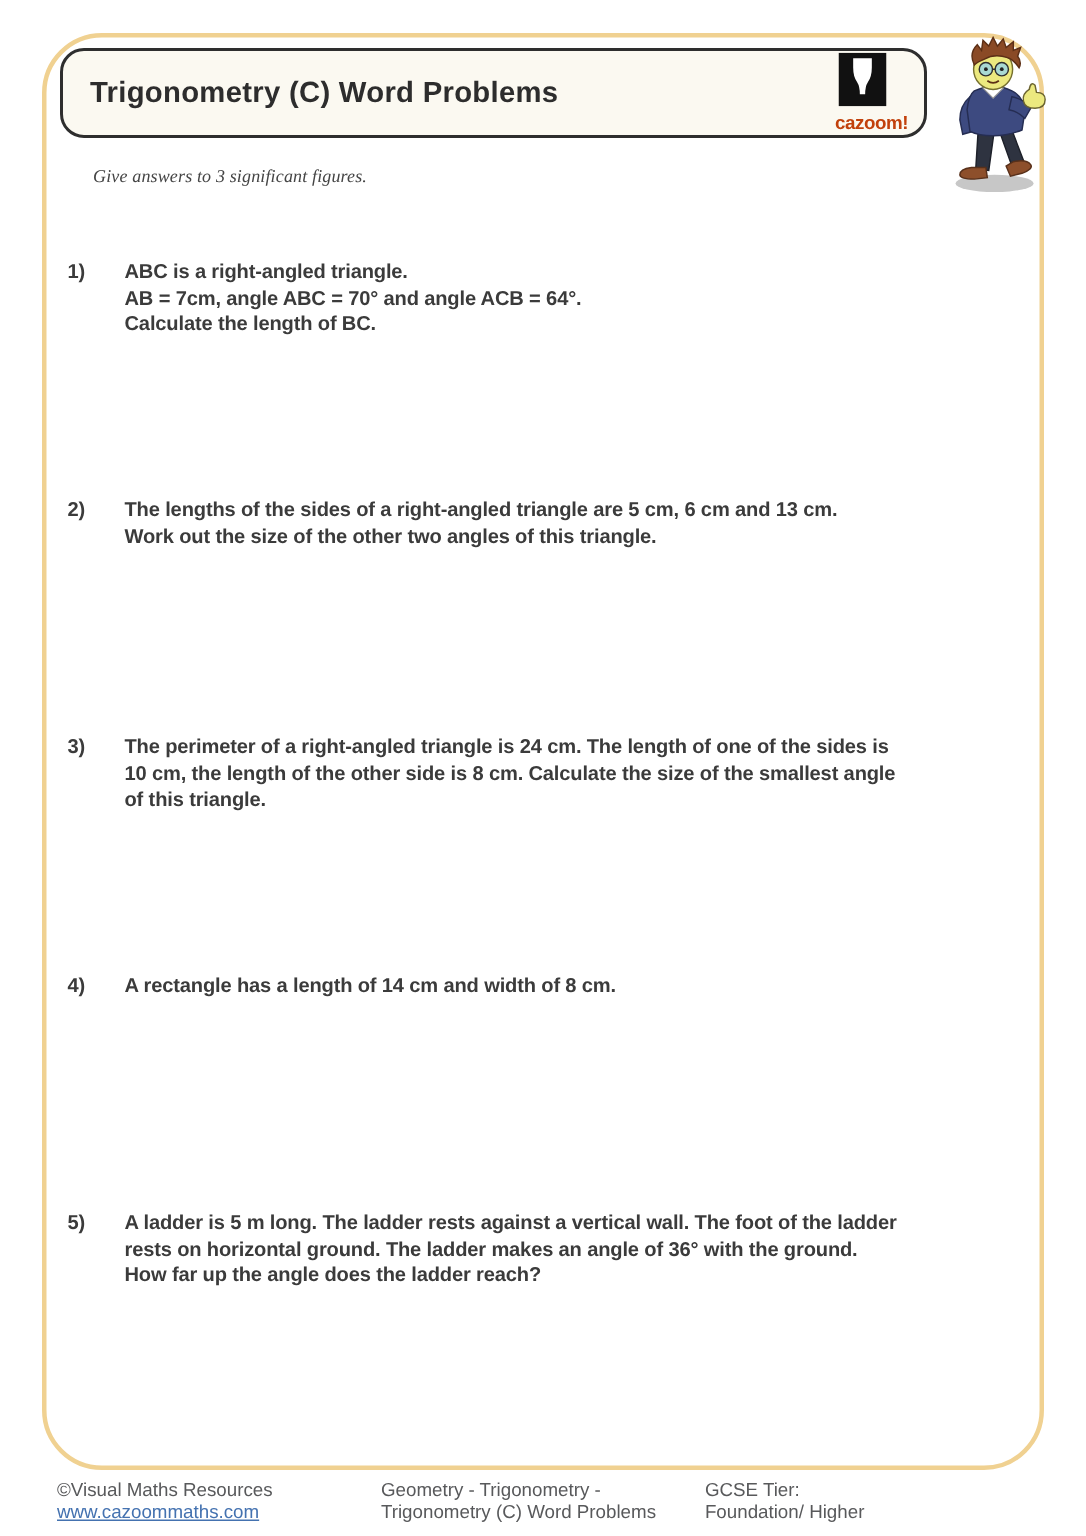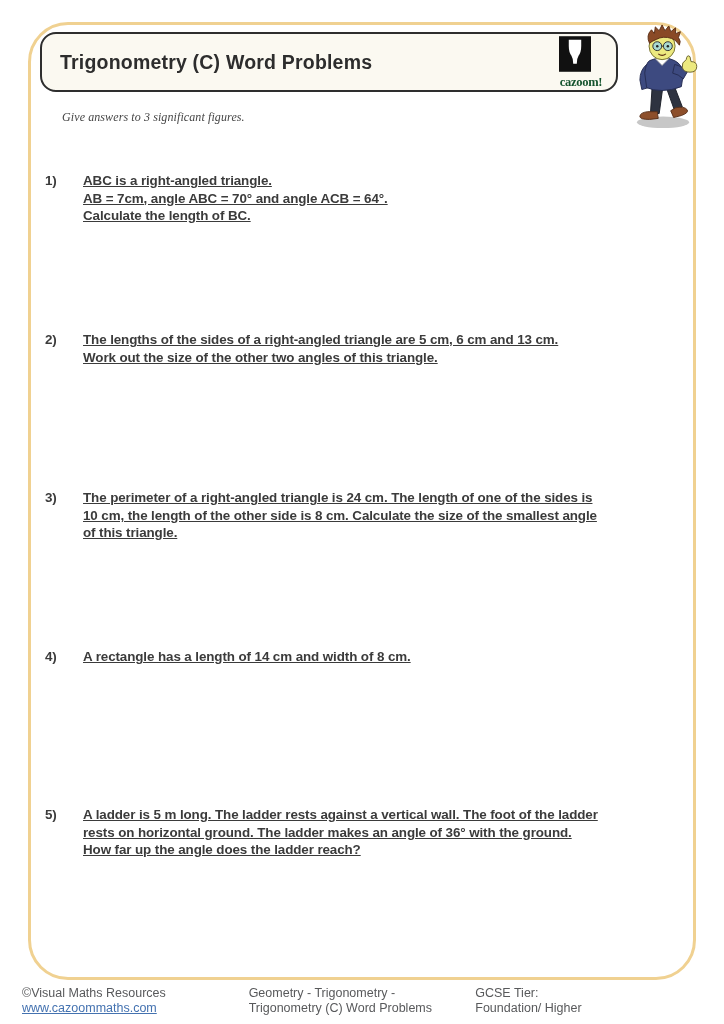--- a/index.html
+++ b/index.html
@@ -18,22 +18,22 @@
   }
   .page-title{
     flex:1; margin-left:18px; font-size:19.5px; font-weight:bold;
     color:#2d2d2d; letter-spacing:0.2px;
   }
   .logo{
     width:66px; margin-right:8px; display:flex; flex-direction:column;
     align-items:center; line-height:1;
   }
   .logo-text{
-    font-family:Liberation Serif, serif; font-weight:bold;
-    font-size:12.5px; color:#14532d; margin-top:1px; letter-spacing:-0.3px;margin-left:12px;
+    font-family:Liberation Sans, sans-serif; font-weight:bold;
+    font-size:12.5px; color:#c2410c; margin-top:1px; letter-spacing:-0.3px;margin-left:12px;
   }
 
   .mascot{ position:absolute; left:620px; top:24px; z-index:3; }
 
   .instruction{
     position:absolute; left:62px; top:110px;
     font-family:"Liberation Serif", serif; font-style:italic;
     font-size:12px; color:#454545; letter-spacing:0.1px;
   }
 
@@ -42,25 +42,25 @@
     position:absolute; left:45px; width:650px; display:flex;
     font-size:13.4px; font-weight:bold; color:#3b3b3b;
     line-height:17.6px; letter-spacing:-0.1px;
   }
   .problem:nth-of-type(1){ top:172px; }
   .problem:nth-of-type(2){ top:331px; }
   .problem:nth-of-type(3){ top:489px; }
   .problem:nth-of-type(4){ top:648px; }
   .problem:nth-of-type(5){ top:806px; }
   .pnum{ width:38px; flex:0 0 38px; }
-  .plines div{ white-space:nowrap;text-decoration:underline; }
+  .plines div{ white-space:nowrap; }
 
   .footer{
     position:absolute; left:0; top:986px; width:724px;
-    display:flex; padding:0 22px; font-size:12.5px; color:#58595b;
+    display:flex; padding:0 38px; font-size:12.5px; color:#58595b;
     line-height:15px;
   }
   .footer-col{ width:33.33%; }
   .footer-left{ text-align:left; }
   .footer-center{ text-align:left; }
   .footer-right{ text-align:left; }
   .footer-link{ color:#4472b0; text-decoration:underline; cursor:pointer; }
 </style>
 </head>
 <body>

